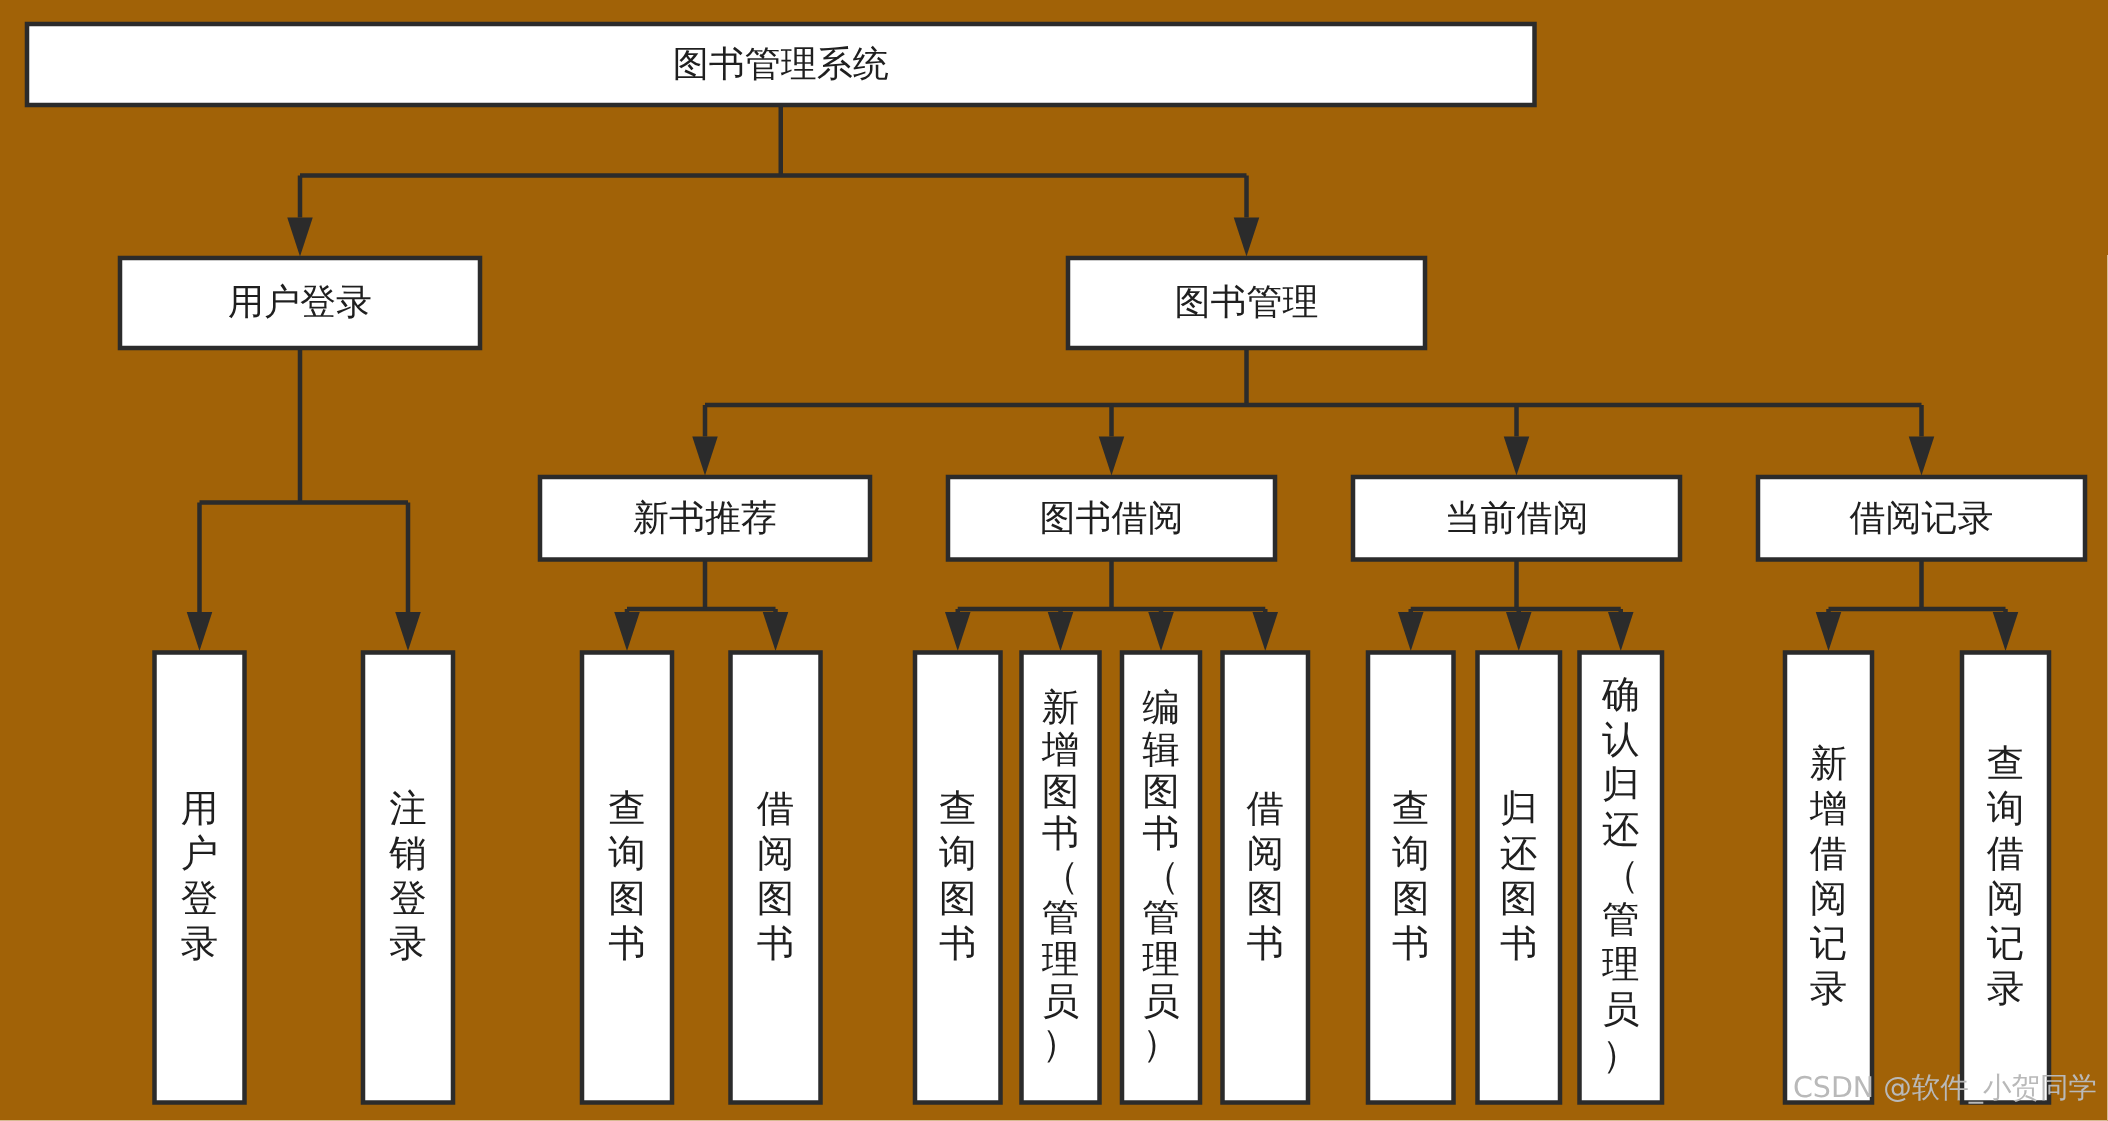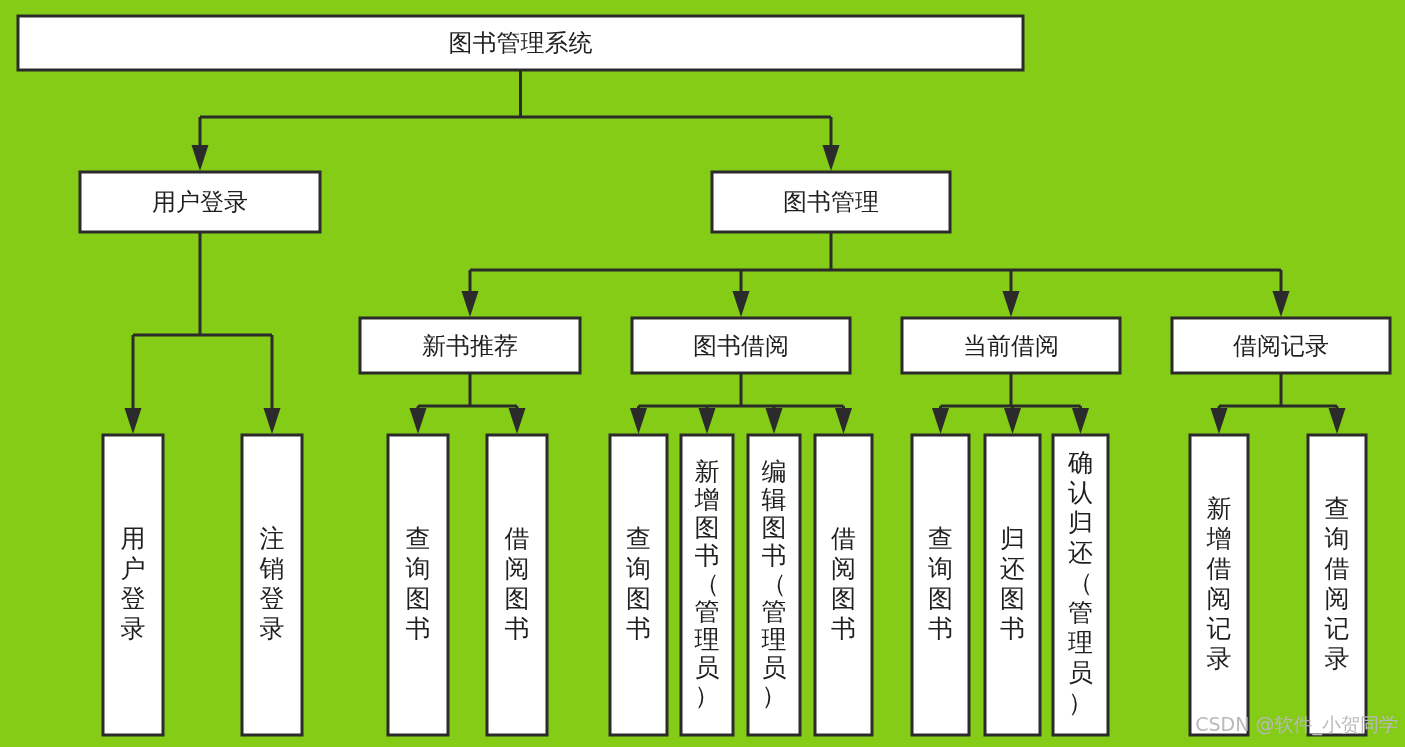--- a/index.html
+++ b/index.html
@@ -11,21 +11,21 @@
   body {
     width: 1405px;
     height: 747px;
     overflow: hidden;
     font-family: "DejaVu Sans", "Liberation Sans", sans-serif;
   }
   #diagram-root {
     position: relative;
     width: 1405px;
     height: 747px;
-    background: #84cc16;
+    background: #a16207;
   }
   svg#tree-svg {
     position: absolute;
     top: 0;
     left: 0;
     width: 1405px;
     height: 747px;
     display: block;
   }
   .node-box {

